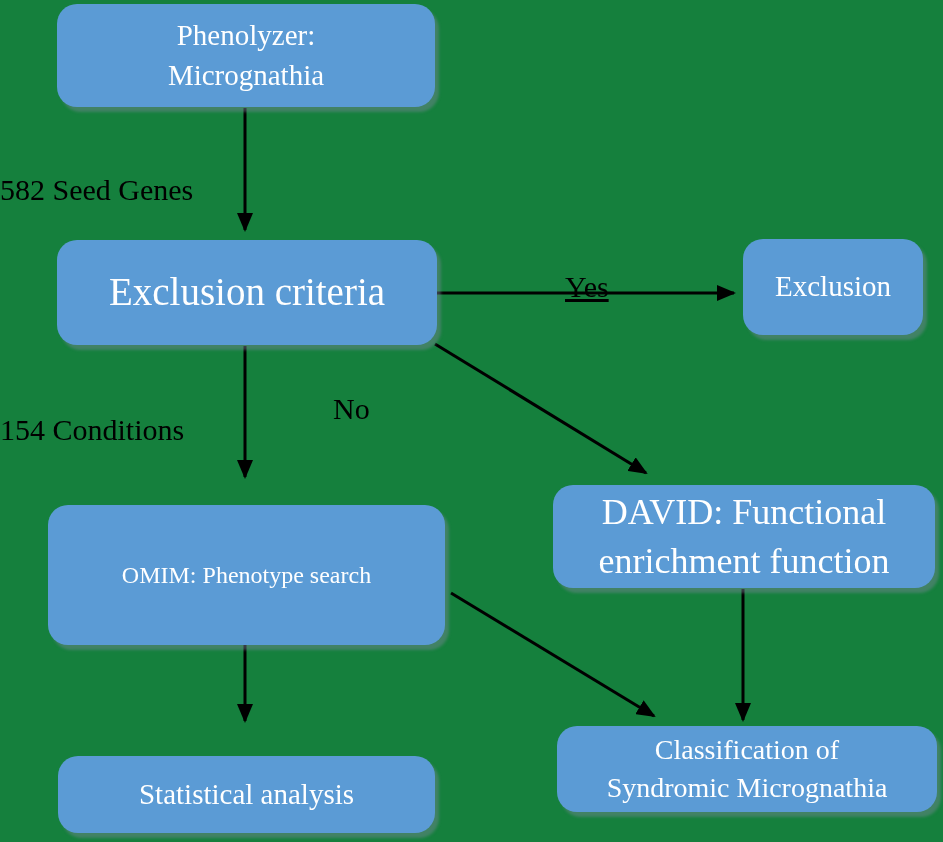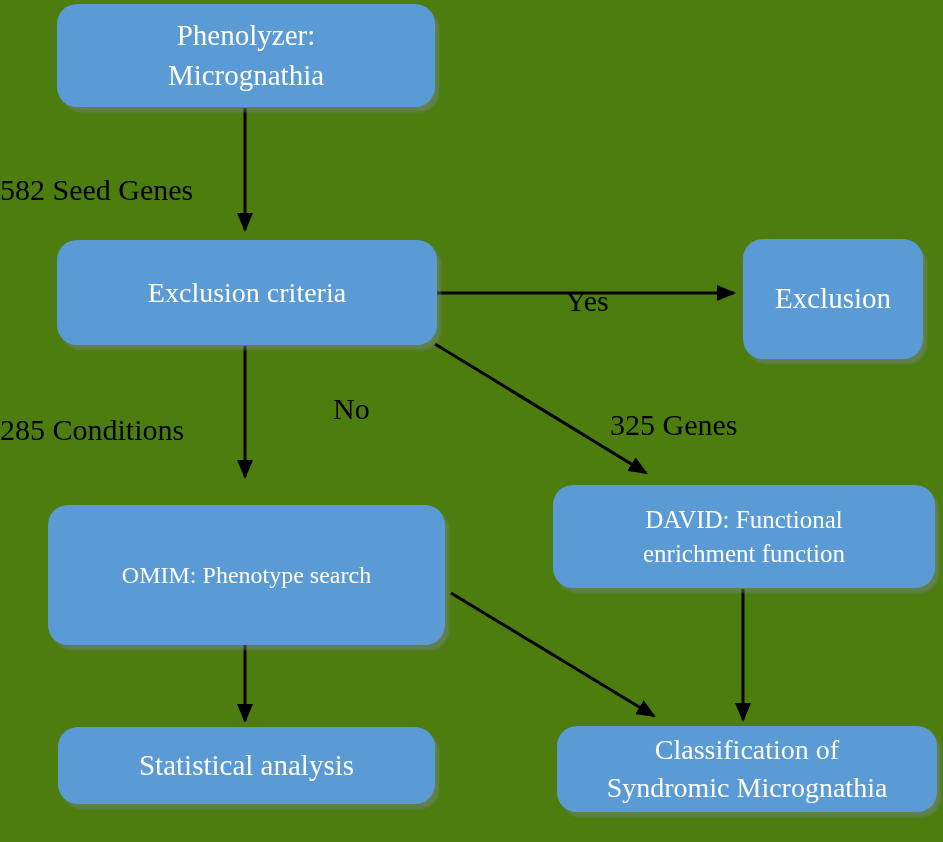--- a/index.html
+++ b/index.html
@@ -4,21 +4,21 @@
 <style>
   html, body {
     margin: 0;
     padding: 0;
     background: #ffffff;
   }
   .canvas {
     position: relative;
     width: 943px;
     height: 842px;
-    background: #4d7c0f;
+    background: #15803d;
     font-family: "Liberation Serif", "DejaVu Serif", serif;
     overflow: hidden;
   }
   .arrows {
     position: absolute;
     left: 0;
     top: 0;
     width: 943px;
     height: 842px;
     pointer-events: none;
@@ -33,37 +33,37 @@
     align-items: center;
     justify-content: center;
     text-align: center;
     box-shadow: 4px 5px 3px rgba(122, 134, 150, 0.45);
     line-height: 1.35;
   }
   .box-line {
     white-space: nowrap;
   }
   .box-phenolyzer      { left: 57px;  top: 4px;   width: 378px; height: 103px; font-size: 29px; }
-  .box-exclusion-criteria { left: 57px;  top: 240px; width: 380px; height: 105px; font-size: 28px; }
-  .box-exclusion       { left: 743px; top: 239px; width: 180px; height: 120px; font-size: 29px; }
+  .box-exclusion-criteria { left: 57px;  top: 240px; width: 380px; height: 105px; font-size: 39px; }
+  .box-exclusion       { left: 743px; top: 239px; width: 180px; height: 96px; font-size: 29px; }
   .box-omim-pubmed     { left: 48px;  top: 485px; width: 397px; height: 140px; font-size: 24px; margin-top: 20px; }
-  .box-david           { left: 553px; top: 485px; width: 382px; height: 103px; font-size: 25px; text-align: center; }
-  .box-statistical     { left: 58px;  top: 727px; width: 377px; height: 77px; font-size: 29px; }
+  .box-david           { left: 553px; top: 485px; width: 382px; height: 103px; font-size: 36px; text-align: center; }
+  .box-statistical     { left: 58px;  top: 756px; width: 377px; height: 77px; font-size: 29px; }
   .box-classification  { left: 557px; top: 726px; width: 380px; height: 86px; font-size: 28px; }
   .edge-label {
     position: absolute;
     color: #000000;
     font-size: 30px;
     white-space: nowrap;
     margin-top: 20px;
   }
   .label-seed-genes  { left: 0px;   top: 153px; }
   .label-conditions  { left: 0px;   top: 393px; }
   .label-no          { left: 333px; top: 372px; }
-  .label-yes         { left: 565px; top: 264px; }
+  .label-yes         { left: 565px; top: 250px; text-decoration: underline; }
   .label-genes       { left: 610px; top: 388px; }
 </style>
 </head>
 <body>
 
 <div class="canvas">
 
   <svg class="arrows" viewBox="0 0 943 842" xmlns="http://www.w3.org/2000/svg">
     <defs>
       <marker id="arrowhead" markerUnits="userSpaceOnUse" markerWidth="20" markerHeight="16" refX="17" refY="8" orient="auto">
@@ -104,18 +104,17 @@
   <div class="box box-statistical">
     <div class="box-line">Statistical  analysis</div>
   </div>
 
   <div class="box box-classification">
     <div class="box-line">Classification  of</div>
     <div class="box-line">Syndromic  Micrognathia</div>
   </div>
 
   <div class="edge-label label-seed-genes">582 Seed Genes</div>
-  <div class="edge-label label-conditions">285 Conditions</div>
+  <div class="edge-label label-conditions">154 Conditions</div>
   <div class="edge-label label-no">No</div>
   <div class="edge-label label-yes">Yes</div>
-  <div class="edge-label label-genes">325 Genes</div>
 
 </div>
 
 </body></html>

